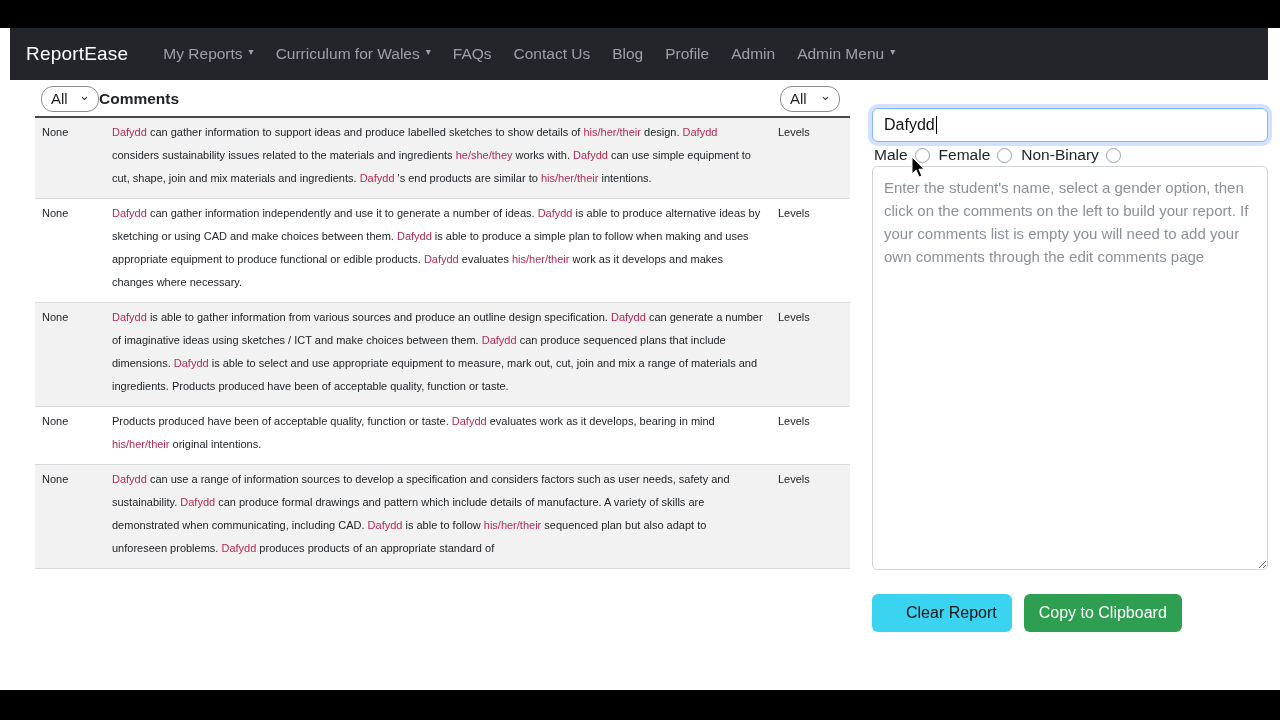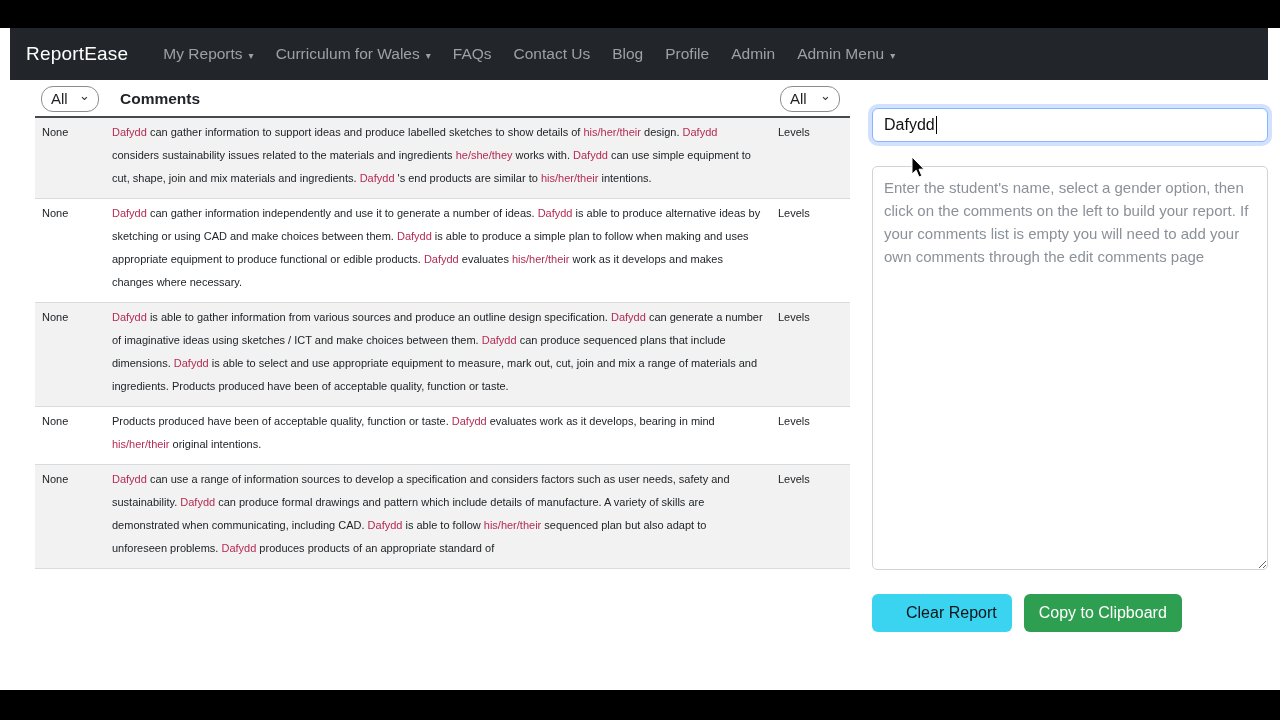--- a/index.html
+++ b/index.html
@@ -15,33 +15,33 @@
   .screen{position:relative;width:1280px;height:720px;background:#ffffff;overflow:hidden;}
   .bar{position:absolute;left:0;width:1280px;background:var(--letterbox);z-index:10;}
   .bar.top{top:0;height:28px;}
   .bar.bottom{top:690px;height:30px;}
   
   .nav{position:absolute;left:10px;top:28px;width:1258px;height:52px;background:var(--nav-bg);
     display:flex;align-items:center;padding:11px 16px;}
   .brand{color:var(--brand);font-size:19px;font-weight:500;letter-spacing:.2px;margin-right:26px;cursor:pointer;}
   .nav-items{display:flex;align-items:center;}
   .nav-link{color:var(--nav-link);font-size:15.5px;padding:6px 9px;margin-right:4px;cursor:pointer;
-    display:flex;align-items:center;white-space:nowrap;text-decoration:none;}
+    display:flex;white-space:nowrap;text-decoration:none;}
   .caret{font-size:10px;margin-left:6px;position:relative;top:1px;}
   
   .left-col{position:absolute;left:35px;top:88px;width:815px;}
   .filter-bar{display:flex;align-items:center;height:30px;border-bottom:2px solid var(--header-border);
     padding-bottom:6px;}
   .fake-select{display:inline-flex;align-items:center;justify-content:space-between;
     border:1px solid var(--select-border);border-radius:12px;background:#fff;color:#1c1f22;
     font-size:15px;padding:2px 8px 3px 9px;height:26px;cursor:pointer;}
   .fake-select .chev{font-size:13px;color:#333;margin-left:11px;position:relative;top:-3px;}
   .fake-select.left{width:58px;margin-left:6px;}
   .fake-select.right{width:60px;margin-left:auto;margin-right:10px;}
-  .comments-header{font-weight:bold;font-size:15.5px;color:var(--body-text);margin-left:21px;}
+  .comments-header{font-weight:bold;font-size:15.5px;color:var(--body-text);}
   
   .t-row{display:grid;grid-template-columns:77px 658px 80px;border-bottom:1px solid var(--row-border);
     cursor:pointer;}
   .t-row.stripe{background:var(--stripe);}
   .cell{padding:3px 0 8px 0;font-size:11px;line-height:23px;color:var(--body-text);}
   .cell.status{padding-left:7px;}
   .cell.comment{padding-right:6px;}
   .cell.levels{padding-left:8px;}
   .hl{color:var(--accent-red);}
   .levels-link{cursor:pointer;}
@@ -147,20 +147,28 @@
           <div class="cell levels"><span class="levels-link">Levels</span></div>
         </div>
       </div>
   </div>
 
   <div class="right-col">
     <div class="name-input">
       <span>Dafydd</span>
       <span class="text-caret"></span>
     </div>
+    <div class="gender-row">
+        <span class="g-label">Male</span>
+        <span class="g-radio"></span>
+        <span class="g-label">Female</span>
+        <span class="g-radio"></span>
+        <span class="g-label">Non-Binary</span>
+        <span class="g-radio"></span>
+      </div>
     <textarea class="report-area" placeholder="Enter the student's name, select a gender option, then click on the comments on the left to build your report. If your comments list is empty you will need to add your own comments through the edit comments page" style=""></textarea>
     <div class="btn-row">
       <button class="btn clear">Clear Report</button>
       <button class="btn copy">Copy to Clipboard</button>
     </div>
   </div>
 
   <svg class="mouse" width="16" height="22" viewBox="0 0 16 22">
     <polygon points="1,0 1,17 5.2,13.2 8,20 10.8,18.8 8,12.2 13,12.2" fill="#000" stroke="#fff" stroke-width="1"></polygon>
   </svg>

